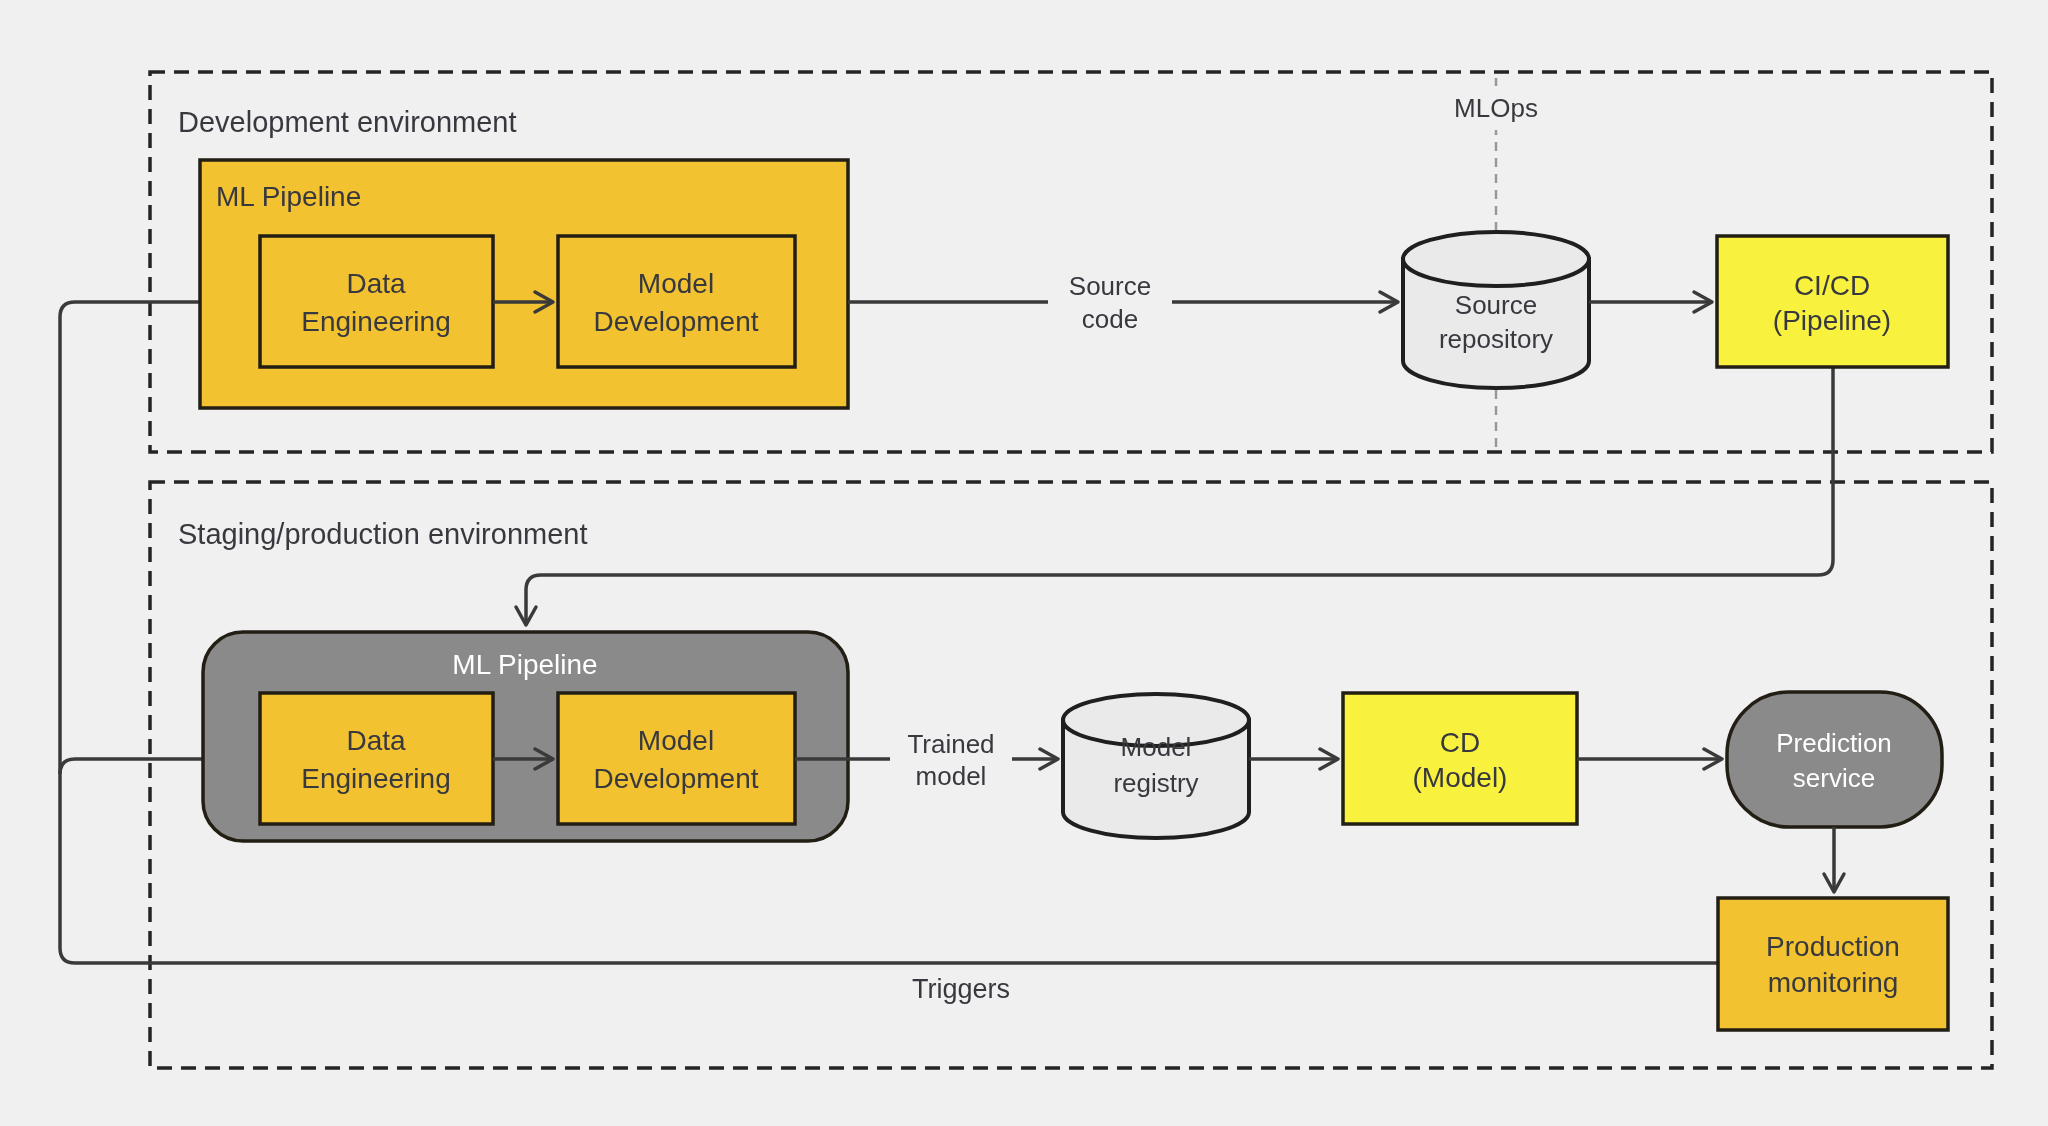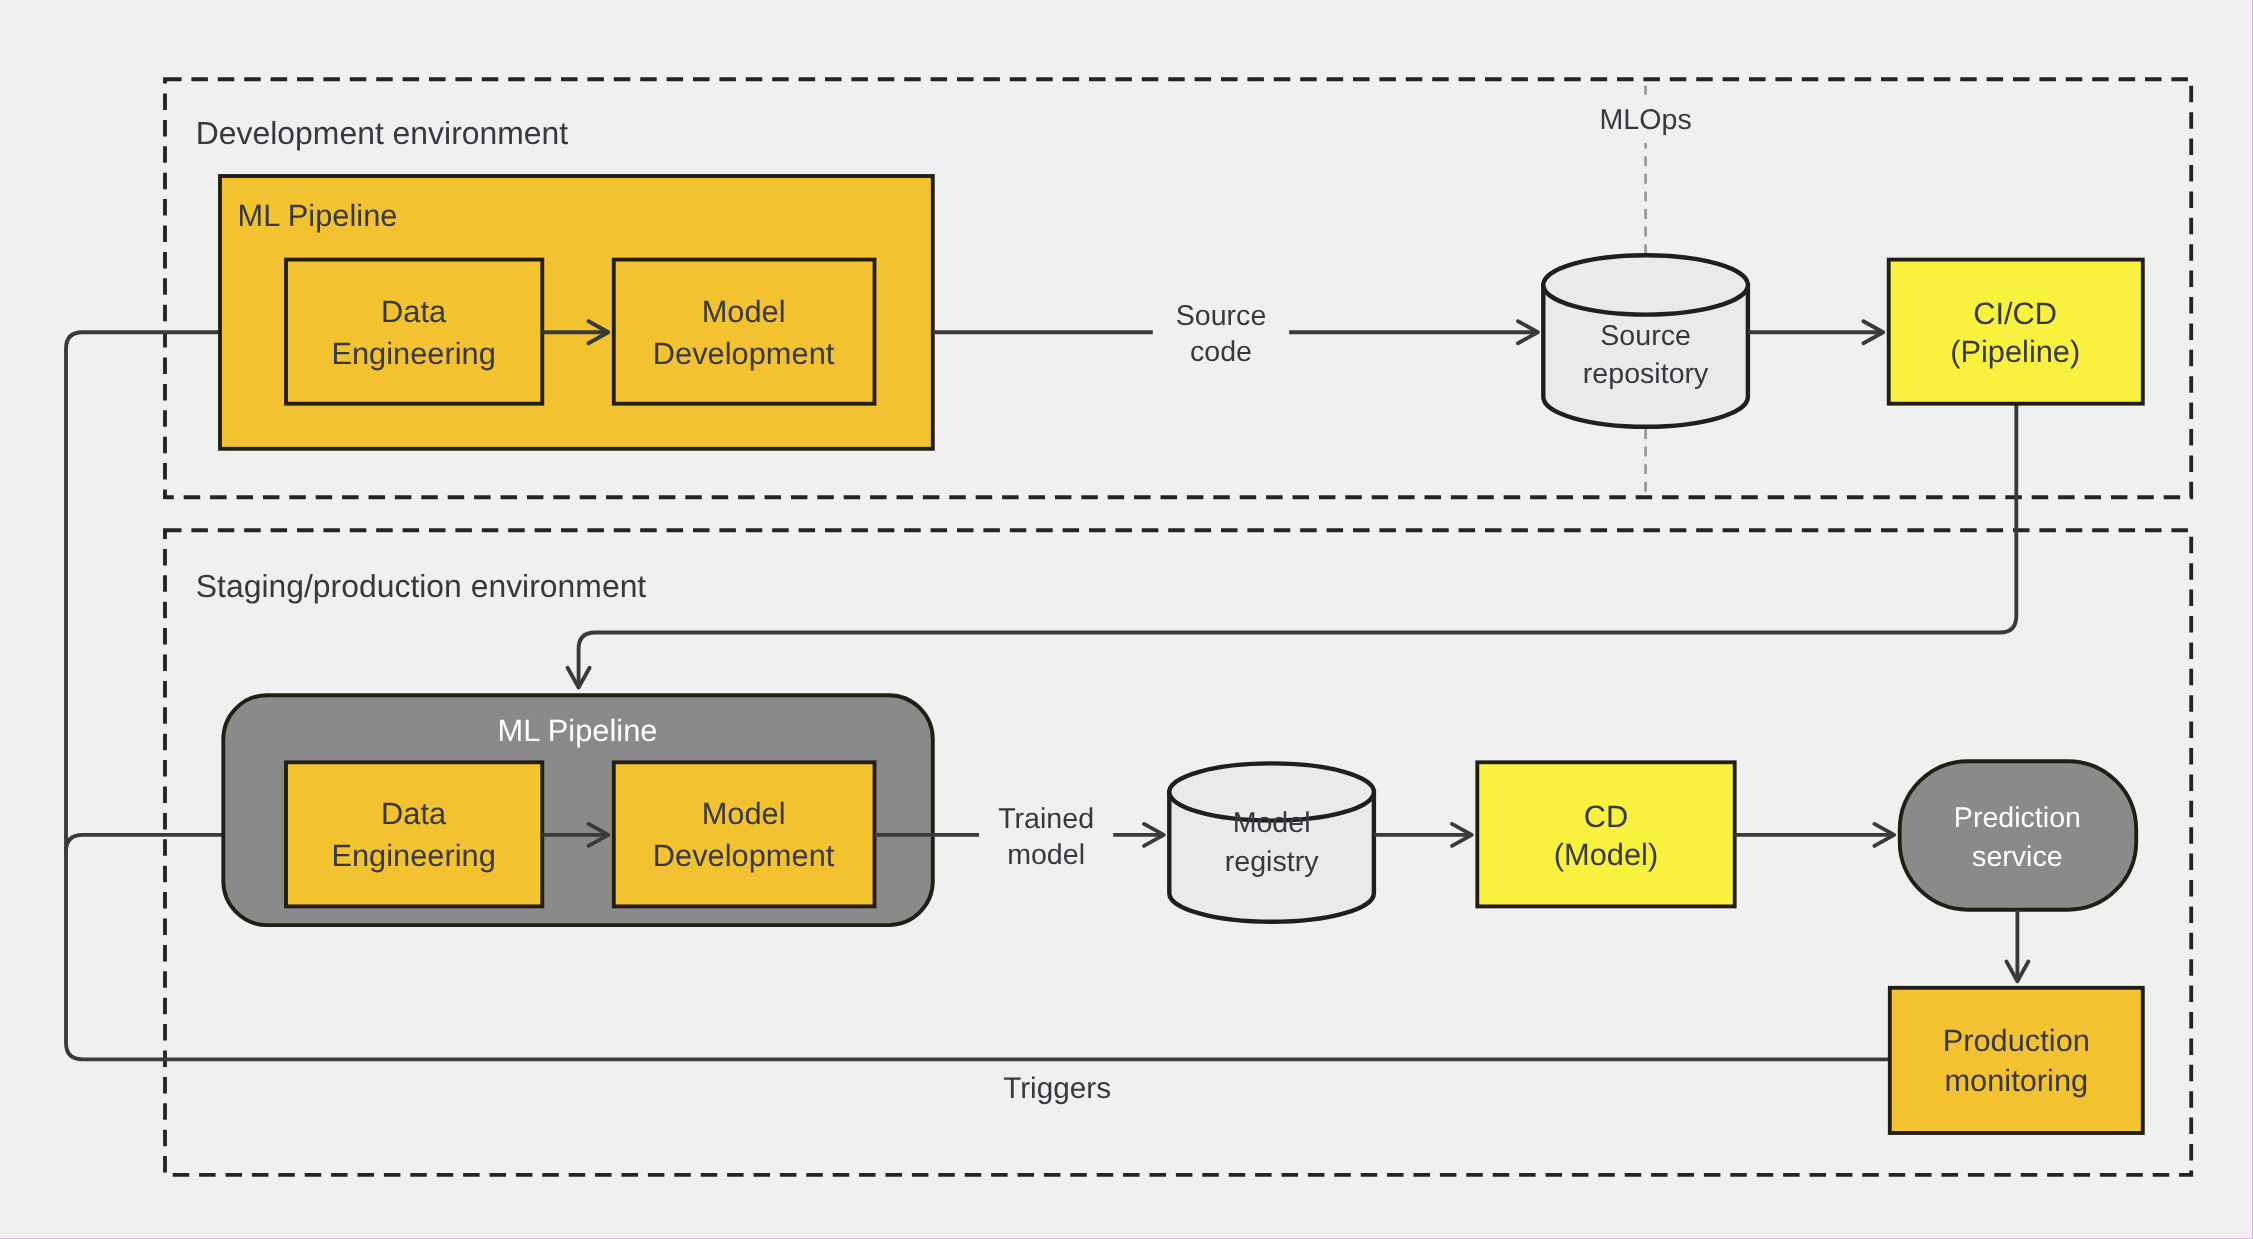--- a/index.html
+++ b/index.html
@@ -4,21 +4,21 @@
 <style>
   html, body {
     margin: 0;
     padding: 0;
     background: #F0F0F0;
   }
   .stage {
     position: relative;
     width: 2048px;
     height: 1126px;
-    background: #a21caf;
+    background: #14b8a6;
     overflow: hidden;
   }
   svg { display: block; }
   svg text {
     font-family: "Liberation Sans", sans-serif;
     fill: #38383F;
   }
   .env-label   { font-size: 29px; }
   .node-text   { font-size: 28px; }
   .cyl-text    { font-size: 26px; }

